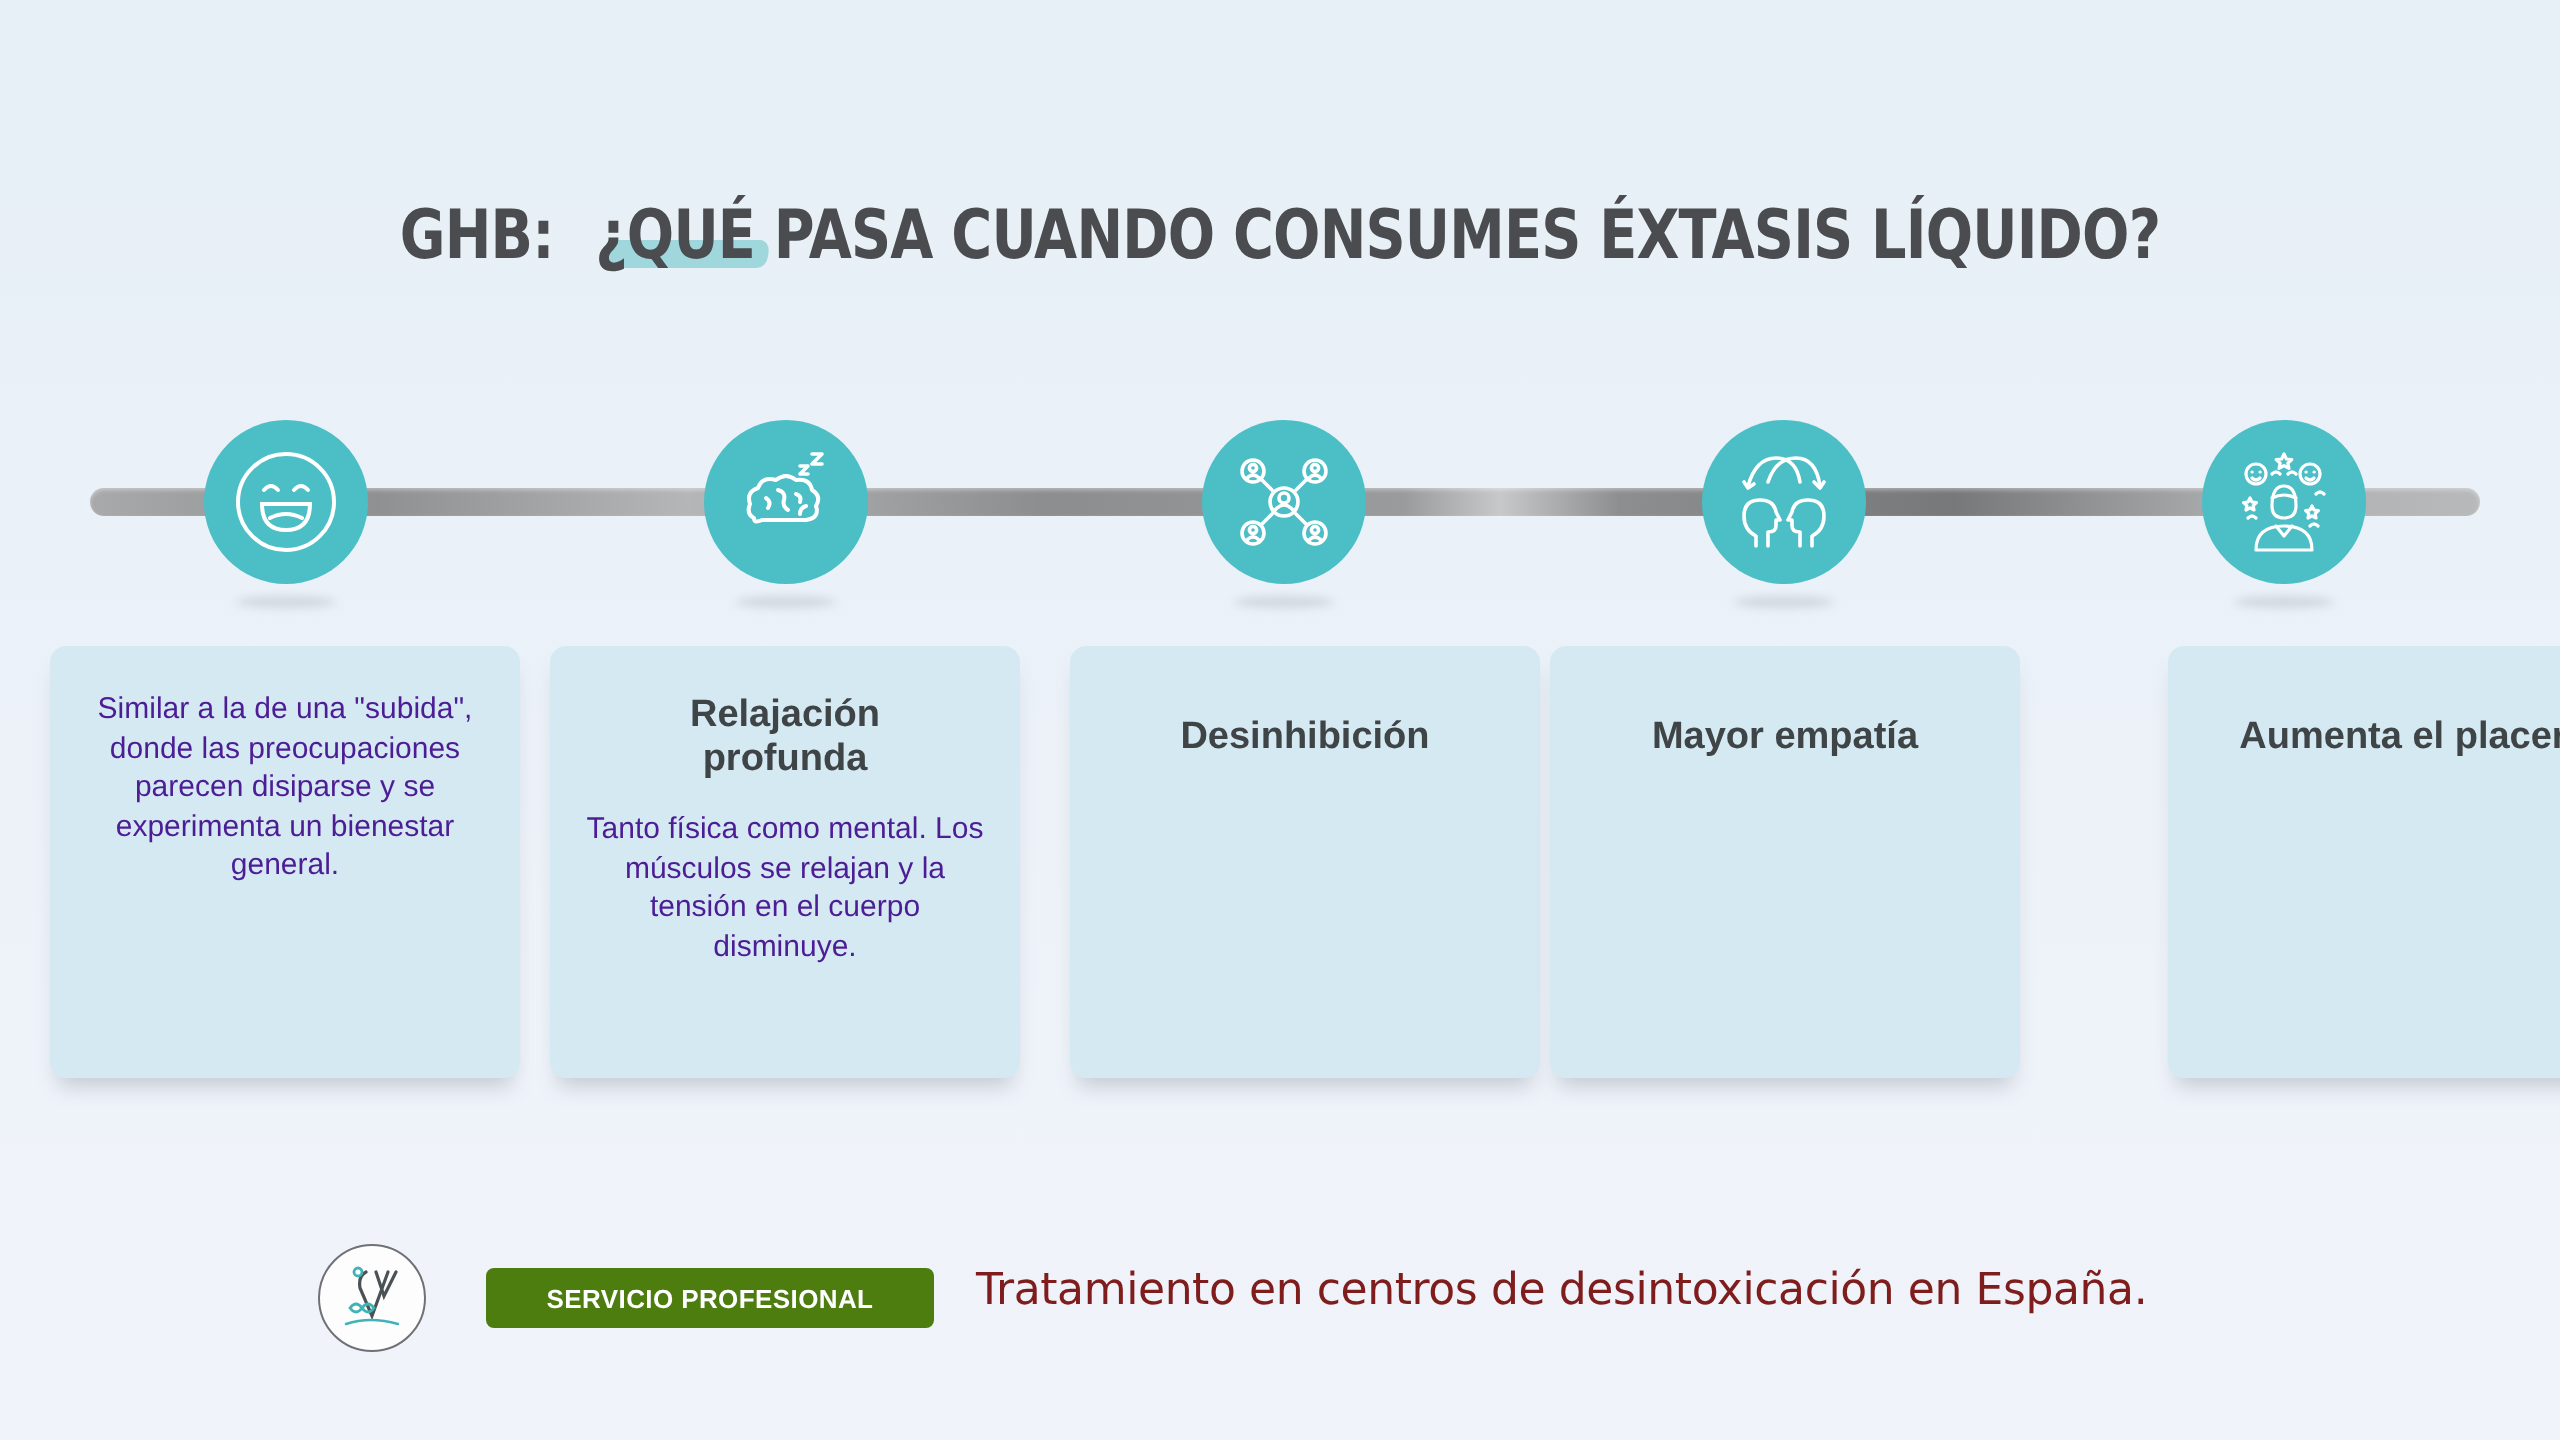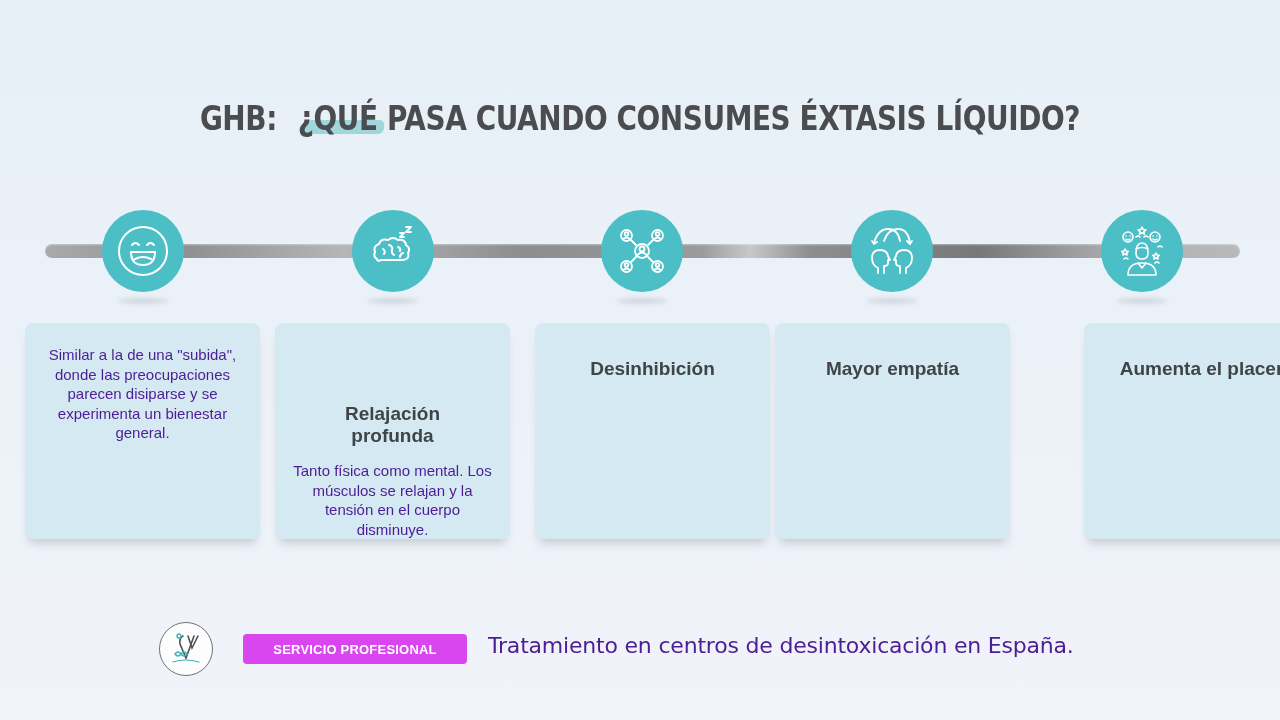--- a/index.html
+++ b/index.html
@@ -63,28 +63,28 @@
     font-size: 15px; line-height: 19.5px; color: #4c1d95;
   }
 
   .logo {
     position: absolute; left: 159px; top: 622px; width: 54px; height: 54px; border-radius: 50%;
     border: 1.5px solid #6e7276; background: #fdfdfe;
     display: flex; align-items: center; justify-content: center;
   }
   .badge {
     position: absolute; left: 243px; top: 634px; width: 224px; height: 30px;
-    background: #d946ef; border-radius: 4px;
+    background: #4d7c0f; border-radius: 4px;
     color: #ffffff; font-weight: bold; font-size: 13px; letter-spacing: 0.2px;
     display: flex; align-items: center; justify-content: center;
   }
   .tagline {
     position: absolute; left: 488px; top: 633px;
     font-family: "DejaVu Sans", sans-serif;
-    font-size: 22px; color: #4c1d95; letter-spacing: -0.2px;
+    font-size: 22px; color: #7f1d1d; letter-spacing: -0.2px;
   }
 </style>
 </head>
 <body>
 
 <div class="title">
   <span>GHB:</span><span class="gap"></span>
   <span class="hl">¿QUÉ</span>
   <span>PASA CUANDO CONSUMES ÉXTASIS LÍQUIDO?</span>
 </div>
@@ -158,21 +158,21 @@
     <path d="M22 30 q0 -10 6 -10 q6 0 6 10 q0 6 -6 6 q-6 0 -6 -6 z"></path>
     <path d="M22 26 q6 -3 12 0"></path>
     <path d="M14 52 q0 -12 14 -12 q14 0 14 12 z"></path>
     <path d="M24 40 l4 5 l4 -5"></path>
   </svg>
 </div>
 
 <div class="card" style="left:25px;">
   <p>Similar a la de una "subida", donde las preocupaciones parecen disiparse y se experimenta un bienestar general.</p>
 </div>
-<div class="card" style="left:275px;justify-content:flex-end;">
+<div class="card" style="left:275px;">
   <h3 style="padding:0 40px;">Relajación profunda</h3>
   <p>Tanto física como mental. Los músculos se relajan y la tensión en el cuerpo disminuye.</p>
 </div>
 <div class="card" style="left:535px;">
   <h3>Desinhibición</h3>
 </div>
 <div class="card" style="left:775px;justify-content:space-between;">
   <h3>Mayor empatía</h3>
 </div>
 <div class="card" style="left:1084px;">

